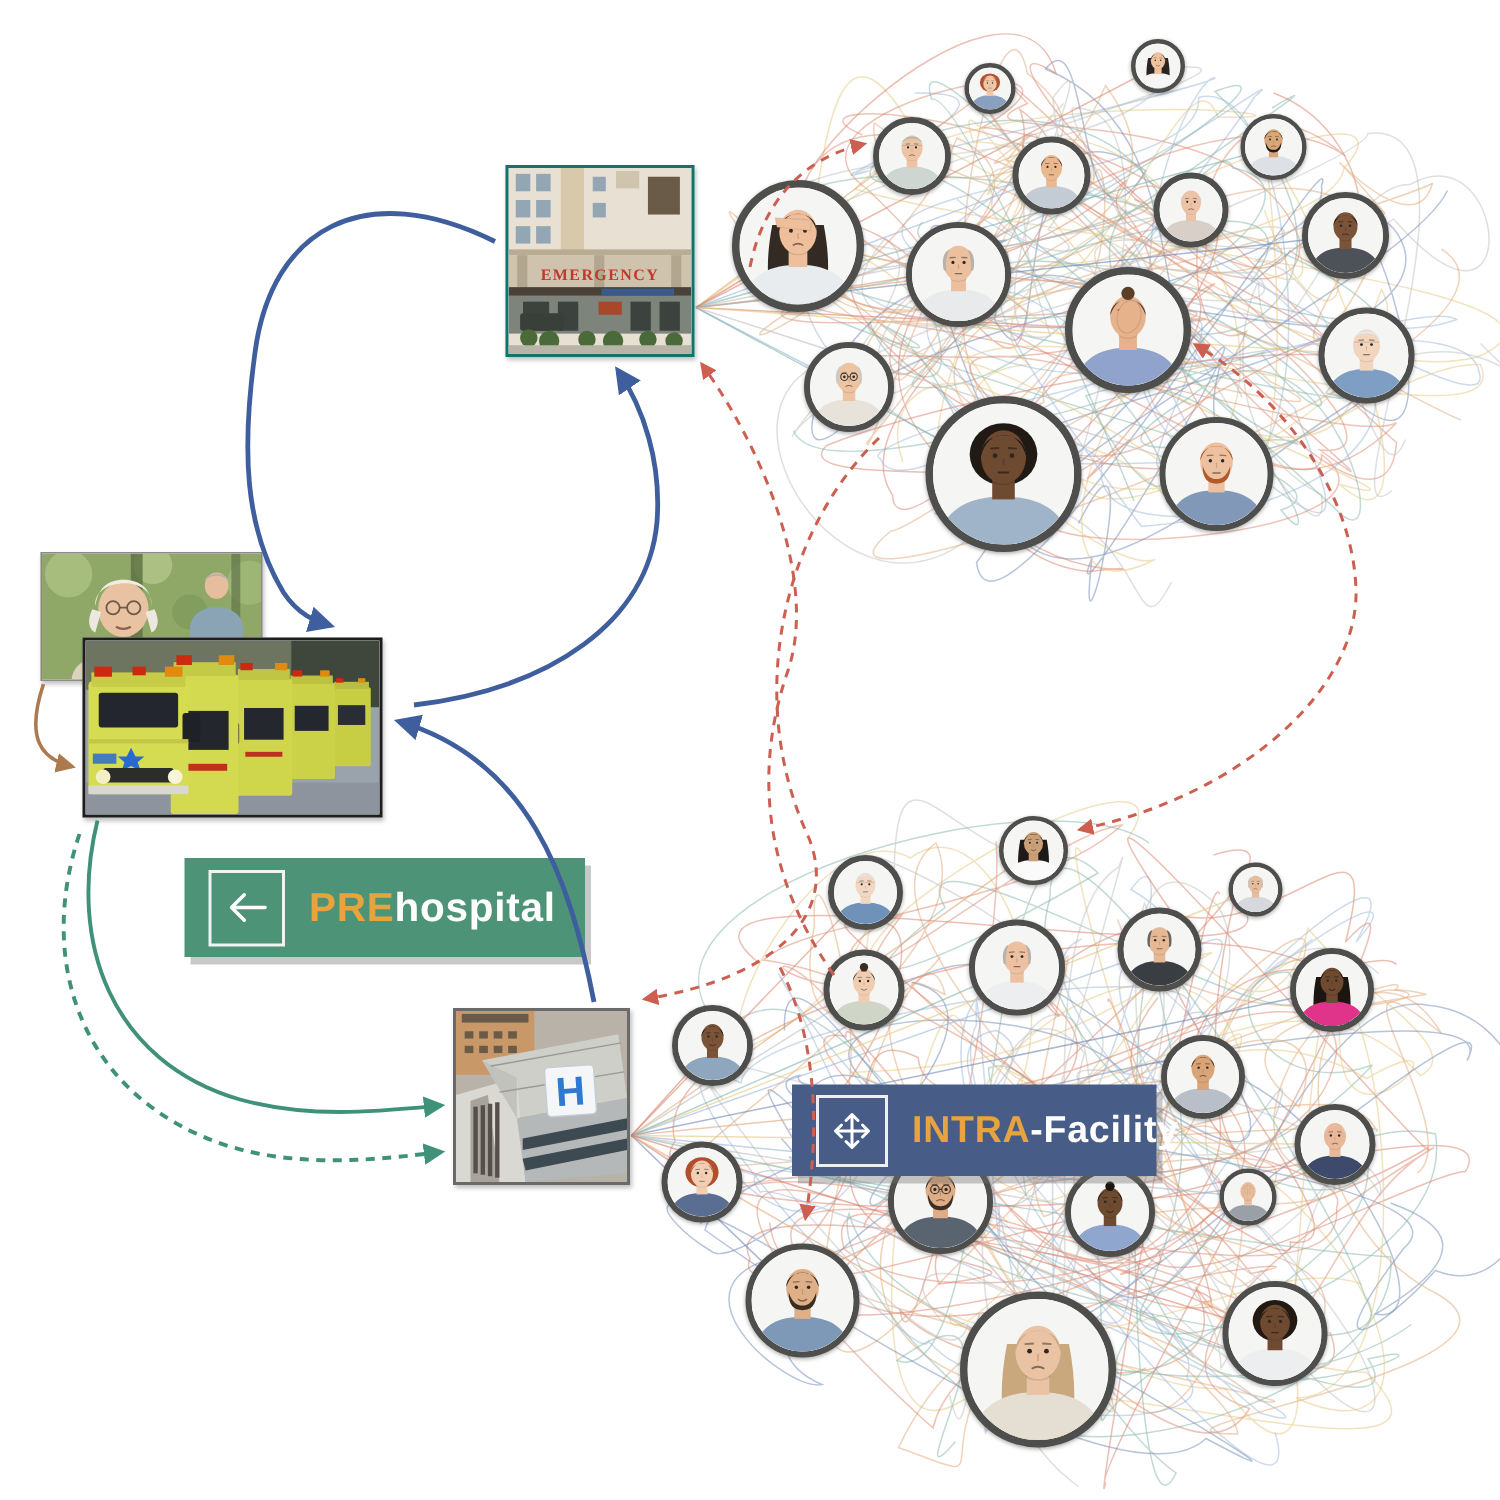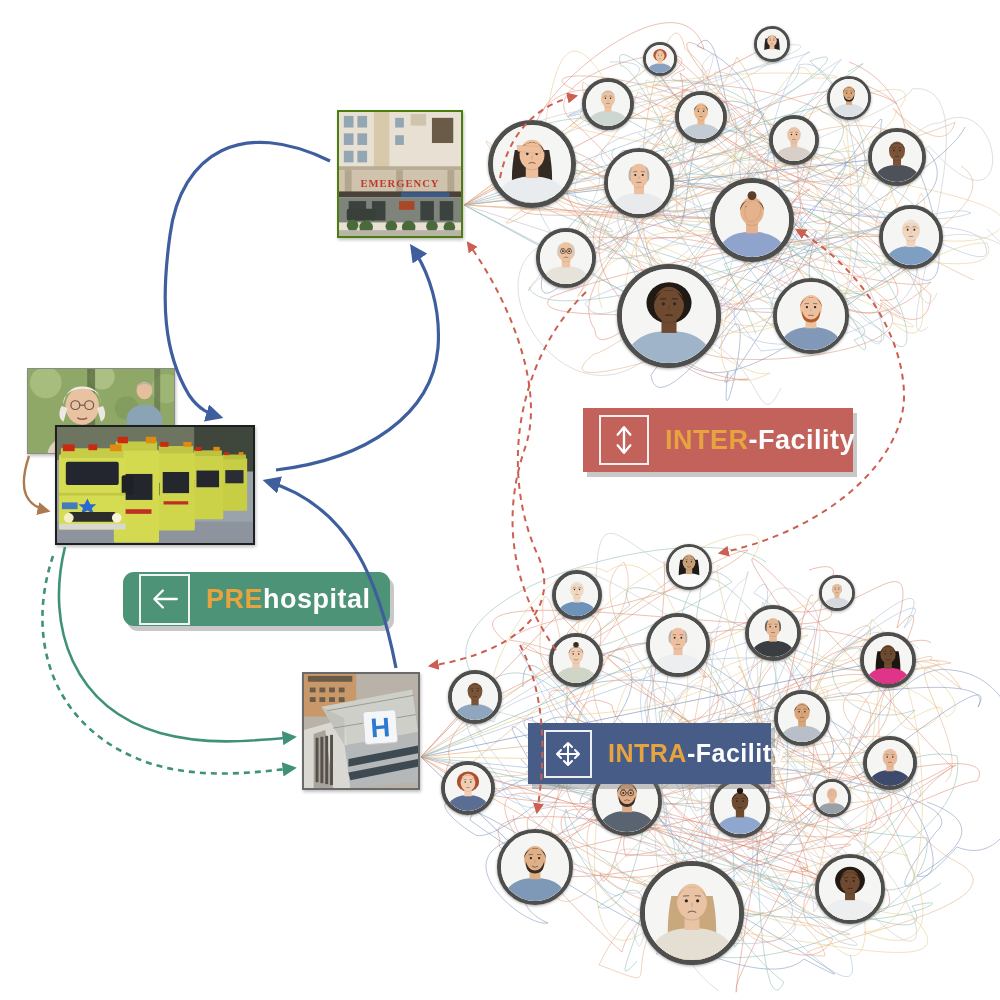--- a/index.html
+++ b/index.html
@@ -1,30 +1,30 @@
 <!DOCTYPE html>
 <html><head>
 <meta charset="utf-8">
 <style>
   html,body{margin:0;padding:0;background:#ffffff;}
   body{width:1000px;height:1000px;overflow:hidden;font-family:"Liberation Sans",sans-serif;}
   #stage{position:relative;width:1000px;height:1000px;background:#ffffff;}
   svg.layer{position:absolute;left:0;top:0;width:1000px;height:1000px;pointer-events:none;}
-  .photo{position:absolute;box-sizing:border-box;border:2px solid #4d7c0f;background:#ddd;overflow:hidden;box-shadow:1px 2px 3px rgba(0,0,0,.25);}
+  .photo{position:absolute;box-sizing:border-box;border:2px solid #0f766e;background:#ddd;overflow:hidden;box-shadow:1px 2px 3px rgba(0,0,0,.25);}
   .photo svg{display:block;width:100%;height:100%;}
   .face{position:absolute;border-radius:50%;box-sizing:border-box;overflow:hidden;background:#f5f5f3;
         border:4px solid #4e4e4c;box-shadow:0 1px 3px rgba(0,0,0,.35), inset 0 0 0 1.5px rgba(255,255,255,.55);}
   .face svg{display:block;width:100%;height:100%;}
   .badge{position:absolute;display:flex;align-items:center;gap:16px;padding:0 16px;box-sizing:border-box;
          box-shadow:4px 5px 0 rgba(110,110,110,.38);color:#fff;}
   .badge .ibox{flex:0 0 auto;border:2px solid rgba(255,255,255,.9);display:flex;align-items:center;justify-content:center;}
   .badge .txt{font-weight:bold;letter-spacing:.5px;white-space:nowrap;}
   .badge .gold{color:#e6a33e;}
   .badge .white{color:#fdfdfd;}
-  #badge-pre{left:123px;top:572px;width:267px;height:54px;background:#4d9378;border-radius:11px;}
+  #badge-pre{left:123px;top:572px;width:267px;height:66px;background:#4d9378;}
   #badge-pre .ibox{width:47px;height:47px;}
   #badge-pre .txt{font-size:27px;}
   #badge-inter{left:583px;top:408px;width:270px;height:64px;background:#c3625a;}
   #badge-inter .ibox{width:46px;height:46px;}
   #badge-inter .txt{font-size:27px;}
   #badge-intra{left:528px;top:700px;width:243px;height:61px;background:#475c87;margin-top:23px;}
   #badge-intra .ibox{width:44px;height:44px;}
   #badge-intra .txt{font-size:25px;}
   #photo-elderly{left:27px;top:368px;width:148px;height:86px;border:1px solid #8a8a8a;}
   #photo-ambulance{left:55px;top:425px;width:200px;height:120px;border:2px solid #1e1e1e;}
@@ -822,30 +822,20 @@
   <div class="badge" id="badge-pre">
     <div class="ibox">
       <svg width="34" height="34" viewBox="0 0 32 32" fill="none" stroke="#ffffff" stroke-width="2.2" stroke-linecap="round" stroke-linejoin="round">
         <path d="M27,16 H7"></path>
           <path d="M14,8 L6,16 L14,24"></path>
       </svg>
     </div>
     <div class="txt"><span class="gold">PRE</span><span class="white">hospital</span></div>
   </div>
 
-  <div class="badge" id="badge-inter">
-    <div class="ibox">
-      <svg width="34" height="34" viewBox="0 0 32 32" fill="none" stroke="#ffffff" stroke-width="2.2" stroke-linecap="round" stroke-linejoin="round">
-        <path d="M16,5 V27"></path>
-          <path d="M10,11 L16,4 L22,11"></path>
-          <path d="M10,21 L16,28 L22,21"></path>
-      </svg>
-    </div>
-    <div class="txt"><span class="gold">INTER</span><span class="white">-Facility</span></div>
-  </div>
 
   <div class="badge" id="badge-intra">
     <div class="ibox">
       <svg width="32" height="32" viewBox="0 0 32 32" fill="none" stroke="#ffffff" stroke-width="2" stroke-linecap="round" stroke-linejoin="round">
         <path d="M16,6 V26"></path>
           <path d="M6,16 H26"></path>
           <path d="M12,9 L16,5 L20,9"></path>
           <path d="M12,23 L16,27 L20,23"></path>
           <path d="M9,12 L5,16 L9,20"></path>
           <path d="M23,12 L27,16 L23,20"></path>

